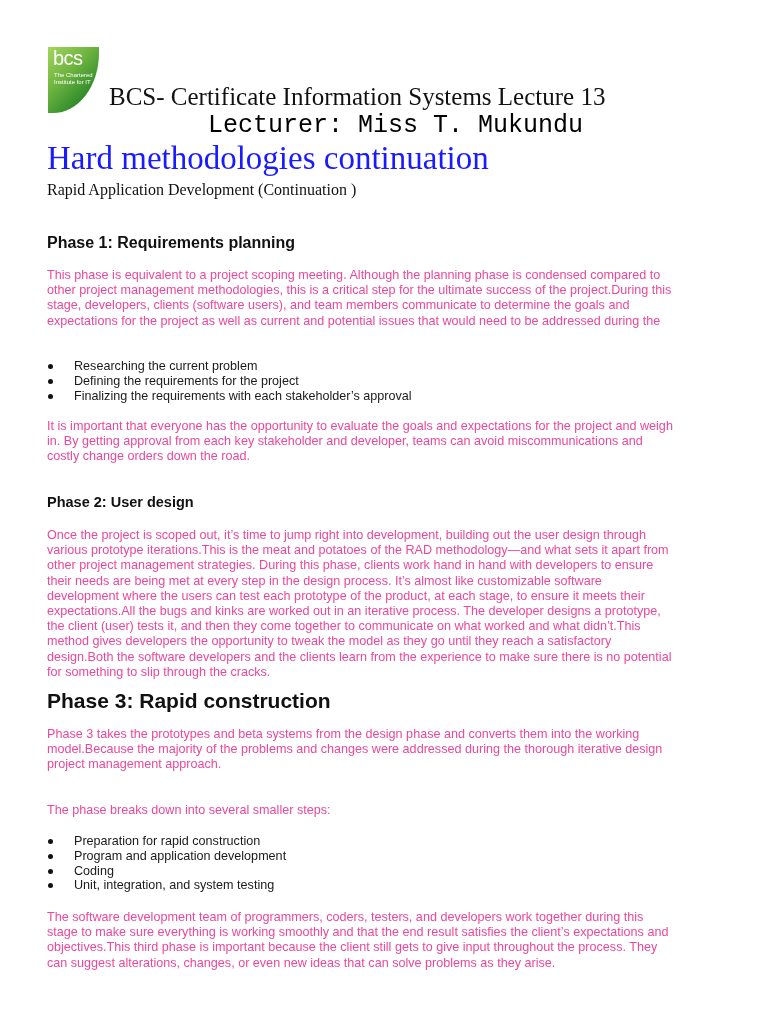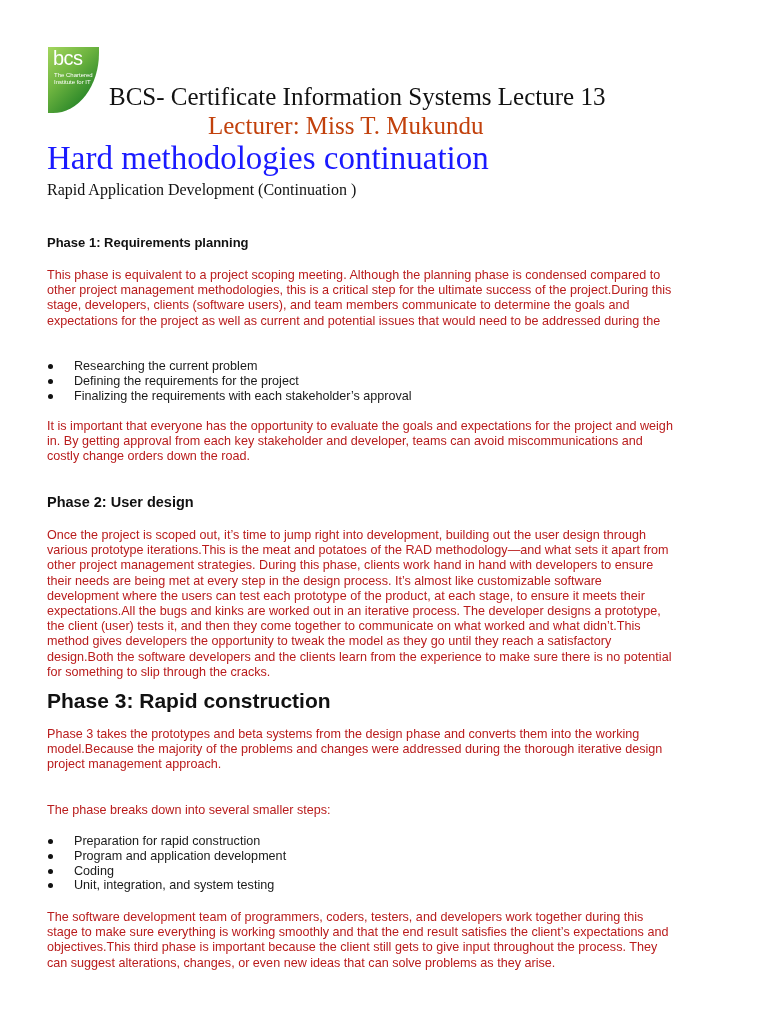--- a/index.html
+++ b/index.html
@@ -23,46 +23,46 @@
       color: #ffffff;
     }
 
     .title-line {
       position: absolute; left: 109px; top: 82px;
       font-family: "Liberation Serif", serif; font-size: 25px; line-height: 30px; color: #111;
       white-space: nowrap;
     }
     .lecturer-line {
       position: absolute; left: 208px; top: 111px;
-      font-family: Liberation Serif, serif; font-size: 25px; line-height: 30px; color: #c2410c;
+      font-family: Liberation Mono, monospace; font-size: 25px; line-height: 30px; color: #000000;
       white-space: nowrap;
     }
     .main-heading {
       position: absolute; left: 47px; top: 139px;
       font-family: "Liberation Serif", serif; font-size: 33px; line-height: 38px; color: #1a1aff;
       white-space: nowrap;
     }
     .sub-heading {
       position: absolute; left: 47px; top: 175px;
       font-family: "Liberation Serif", serif; font-size: 16px; line-height: 30px; color: #111;
       white-space: nowrap;
     }
 
     .phase-title {
       position: absolute; left: 47px;
       font-family: "Liberation Sans", sans-serif; font-weight: bold; color: #111;
       white-space: nowrap;
     }
-    .p1 { top: 233px; font-size: 13px; line-height: 20px; }
+    .p1 { top: 233px; font-size: 16px; line-height: 20px; }
     .p2 { top: 493px; font-size: 14.5px; line-height: 18px; }
     .p3 { top: 691px; font-size: 21px; line-height: 20px; }
 
     .para {
       position: absolute; left: 47px; width: 690px;
-      font-family: "Liberation Sans", sans-serif; font-size: 12.6px; line-height: 15.2px; color: #b91c1c;
+      font-family: "Liberation Sans", sans-serif; font-size: 12.6px; line-height: 15.2px; color: #ec4899;
     }
     .para .ln { display: block; white-space: nowrap; }
 
     .blist {
       position: absolute; left: 47px; width: 690px;
       font-family: "Liberation Sans", sans-serif; font-size: 12.6px; line-height: 14.8px; color: #1a1a1a;
       list-style: none;
     }
     .blist li { position: relative; padding-left: 27px; white-space: nowrap; }
     .blist li .dot {

